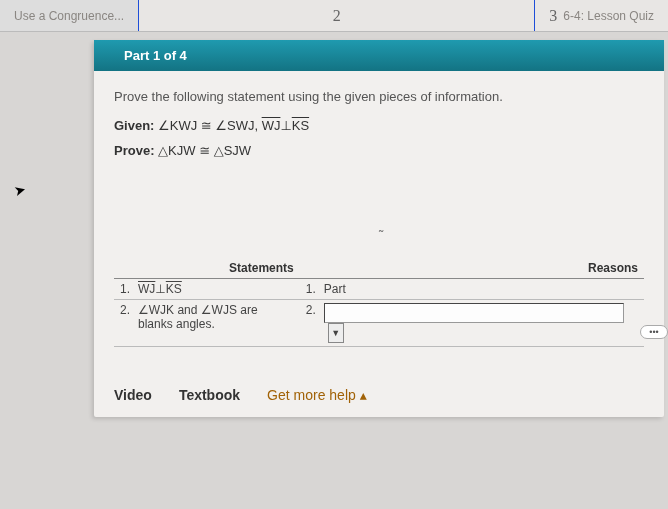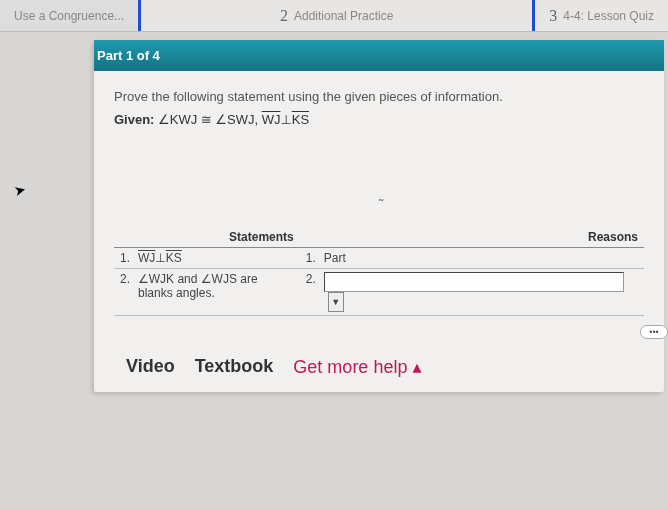--- a/index.html
+++ b/index.html
@@ -16,47 +16,47 @@
   .top-tabs {
     display: flex;
     background: #e8e6e4;
     height: 32px;
     border-bottom: 1px solid #bbb;
   }
   .tab {
     padding: 6px 14px;
     color: #8a8682;
     font-size: 12px;
-    border-right: 3px solid #1d4ed8;
+    border-right: 1px solid #1d4ed8;
     display: flex;
     align-items: center;
     gap: 6px;
   }
   .tab.first { background: #ddd; }
   .tab .num { font-family: Georgia, serif; font-size: 16px; color: #666; }
   .main {
     margin: 8px 0 0 94px;
     width: 570px;
     background: #f2f0ee;
     box-shadow: -2px 2px 4px rgba(0,0,0,0.15);
     border-radius: 2px;
     position: relative;
   }
   .part-banner {
     background: #1a8a9e;
     background: linear-gradient(#1f9aaf, #137383);
     color: #fff;
-    padding: 8px 3px;
+    padding: 8px 30px;
     font-weight: bold;
     font-size: 13px;
   }
   .content {
     padding: 18px 20px 12px 20px;
   }
-  .instr { color: #555; margin-bottom: 8px; }
+  .instr { color: #555; margin-bottom: 14px; }
   .line { margin-bottom: 10px; color: #333; }
   .bold { font-weight: bold; }
   .spacer { height: 90px; position: relative; }
   .tilde { position: absolute; left: 50%; top: 60px; color: #666; }
   .more-dots {
     position: absolute;
     right: -4px;
     top: 285px;
     width: 28px;
     height: 14px;
@@ -102,72 +102,75 @@
     height: 20px;
     background: #eee;
     border: 1px solid #888;
     text-align: center;
     line-height: 18px;
     font-size: 9px;
     vertical-align: middle;
     margin-left: 4px;
   }
   .bottom-bar {
-    padding: 28px 20px 14px 32px;
+    padding: 28px 20px 14px 20px;
     display: flex;
-    gap: 20px;
-    font-size: 18px;
+    gap: 27px;
+    font-size: 14px;
     color: #333;
     font-weight: bold;
   }
   .bottom-bar span { cursor: pointer; }
-  .help { font-weight: normal; color: #be185d; }
+  .help { font-weight: normal; color: #a16207; }
   .over { text-decoration: overline; }
   .cursor {
     position: absolute;
     left: 14px;
     top: 182px;
     font-size: 14px;
     color: #000;
     transform: rotate(-15deg);
   }
 </style>
 </head>
 <body>
 
 <div class="top-tabs">
   <div class="tab first">
     <span>Use a Congruence...</span>
   </div>
   <div class="tab" style="flex:1;justify-content:center">
     <span class="num">2</span>
-    <span>Additional Practice</span>
   </div>
   <div class="tab" style="border-right:none">
     <span class="num">3</span>
-    <span>4-4: Lesson Quiz</span>
+    <span>6-4: Lesson Quiz</span>
   </div>
 </div>
 
 <div class="cursor">➤</div>
 
 <div class="main">
   <div class="part-banner">
     <span>Part 1 of 4</span>
   </div>
 
   <div class="content">
     <div class="instr">Prove the following statement using the given pieces of information.</div>
 
     <div class="line">
       <span class="bold">Given:</span>
       <span>∠KWJ ≅ ∠SWJ,</span>
       <span class="over">WJ</span><span>⊥</span><span class="over">KS</span>
     </div>
 
+    <div class="line">
+      <span class="bold">Prove:</span>
+      <span>△KJW ≅ △SJW</span>
+    </div>
 
     <div class="spacer">
       <span class="tilde">˜</span>
     </div>
 
 
     <table class="proof">
       <thead>
         <tr>
           <th colspan="2">Statements</th>

